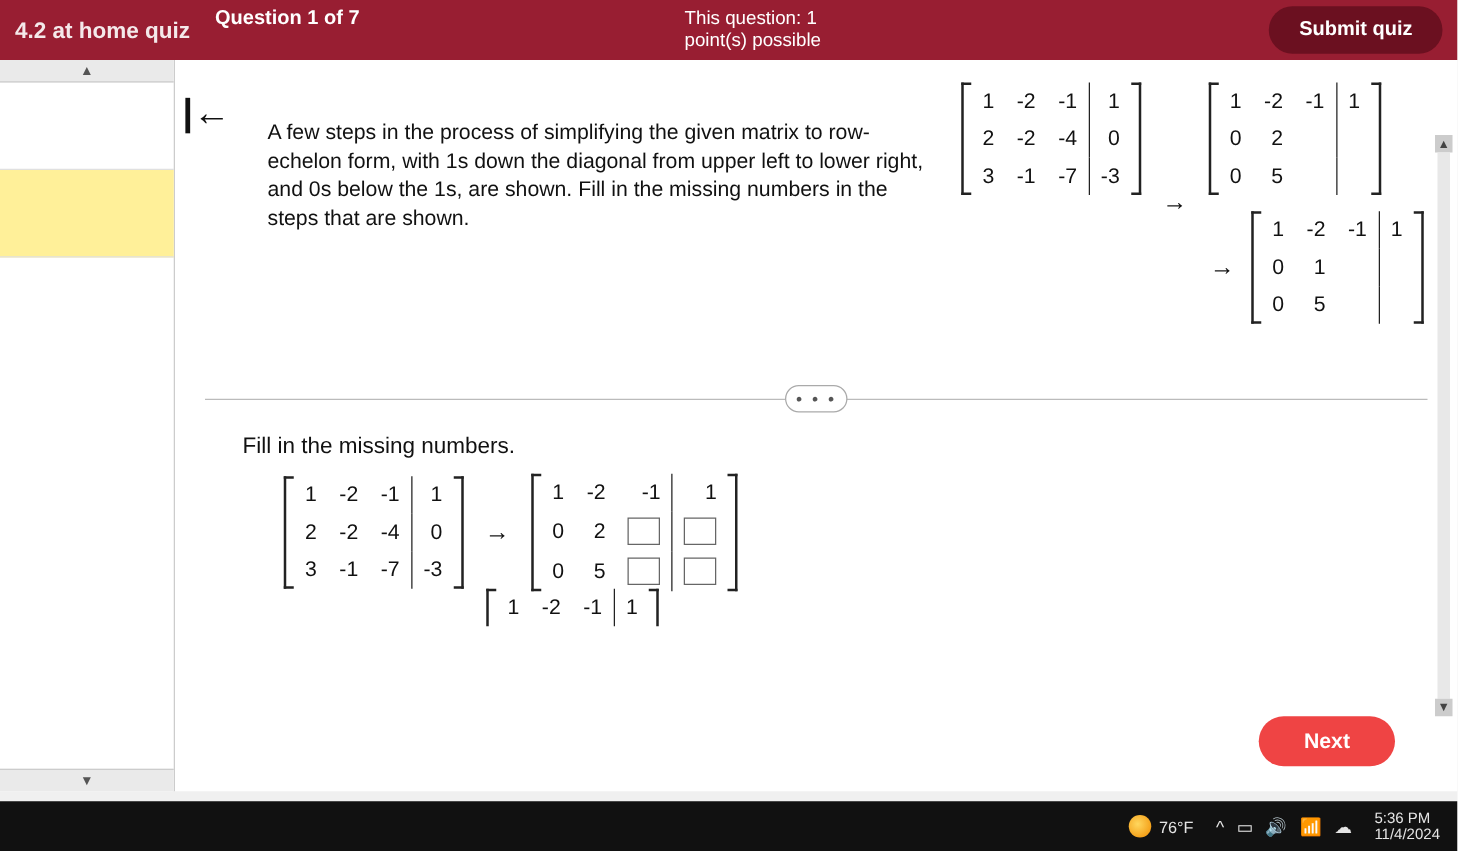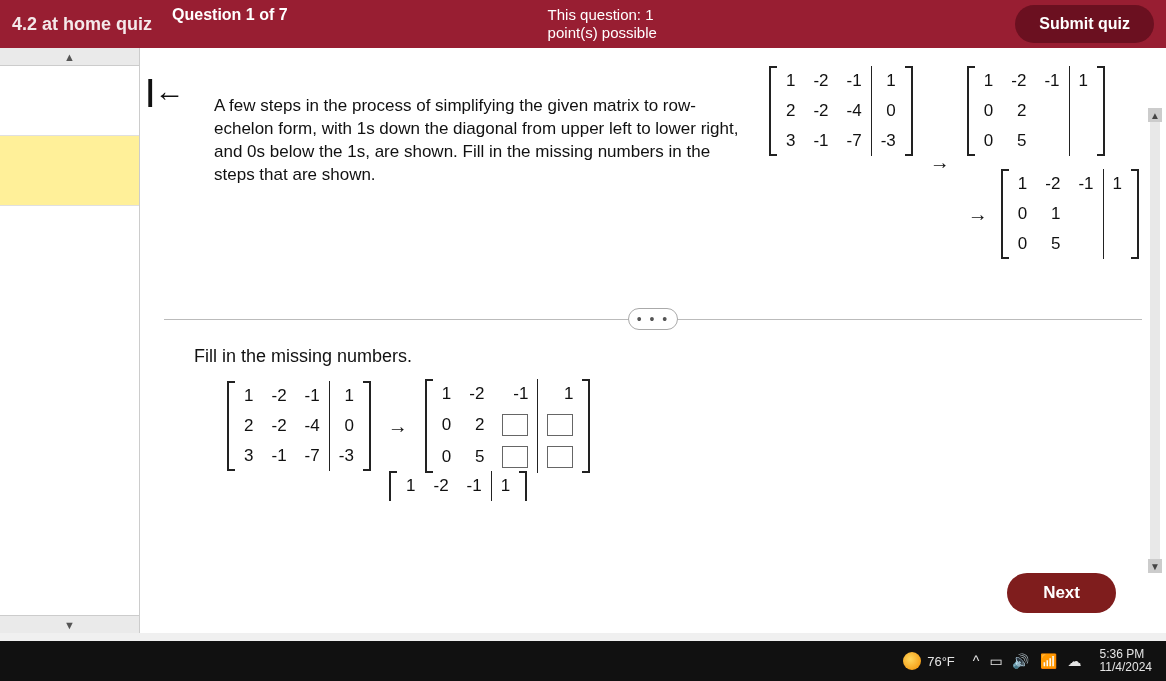--- a/index.html
+++ b/index.html
@@ -125,21 +125,21 @@
   height: 22px;
   border: 1.5px solid #666;
   background: #fff;
   vertical-align: middle;
 }
 .extra-row { margin-left: 192px; margin-top: -2px; }
 .next-btn {
   position: absolute;
   right: 50px;
   bottom: 20px;
-  background: #7f1d1d;
+  background: #ef4444;
   color: #fff;
   border-radius: 22px;
   padding: 10px 36px;
   font-weight: bold;
   font-size: 17px;
 }
 .vscroll {
   position: absolute;
   right: 4px;
   top: 60px;

